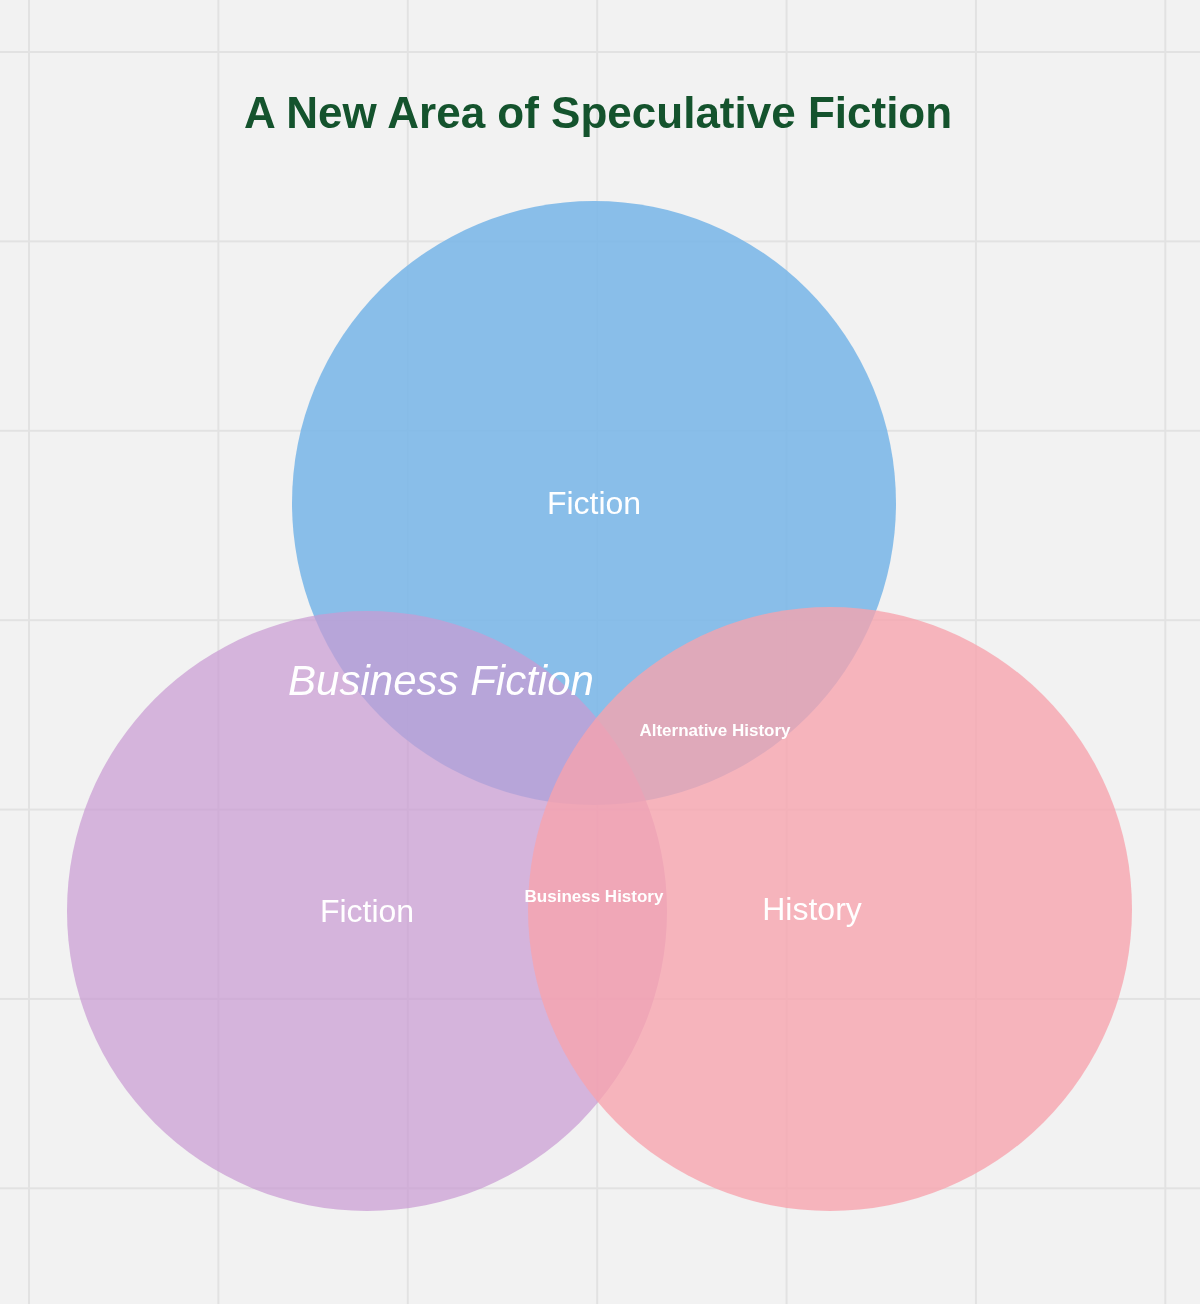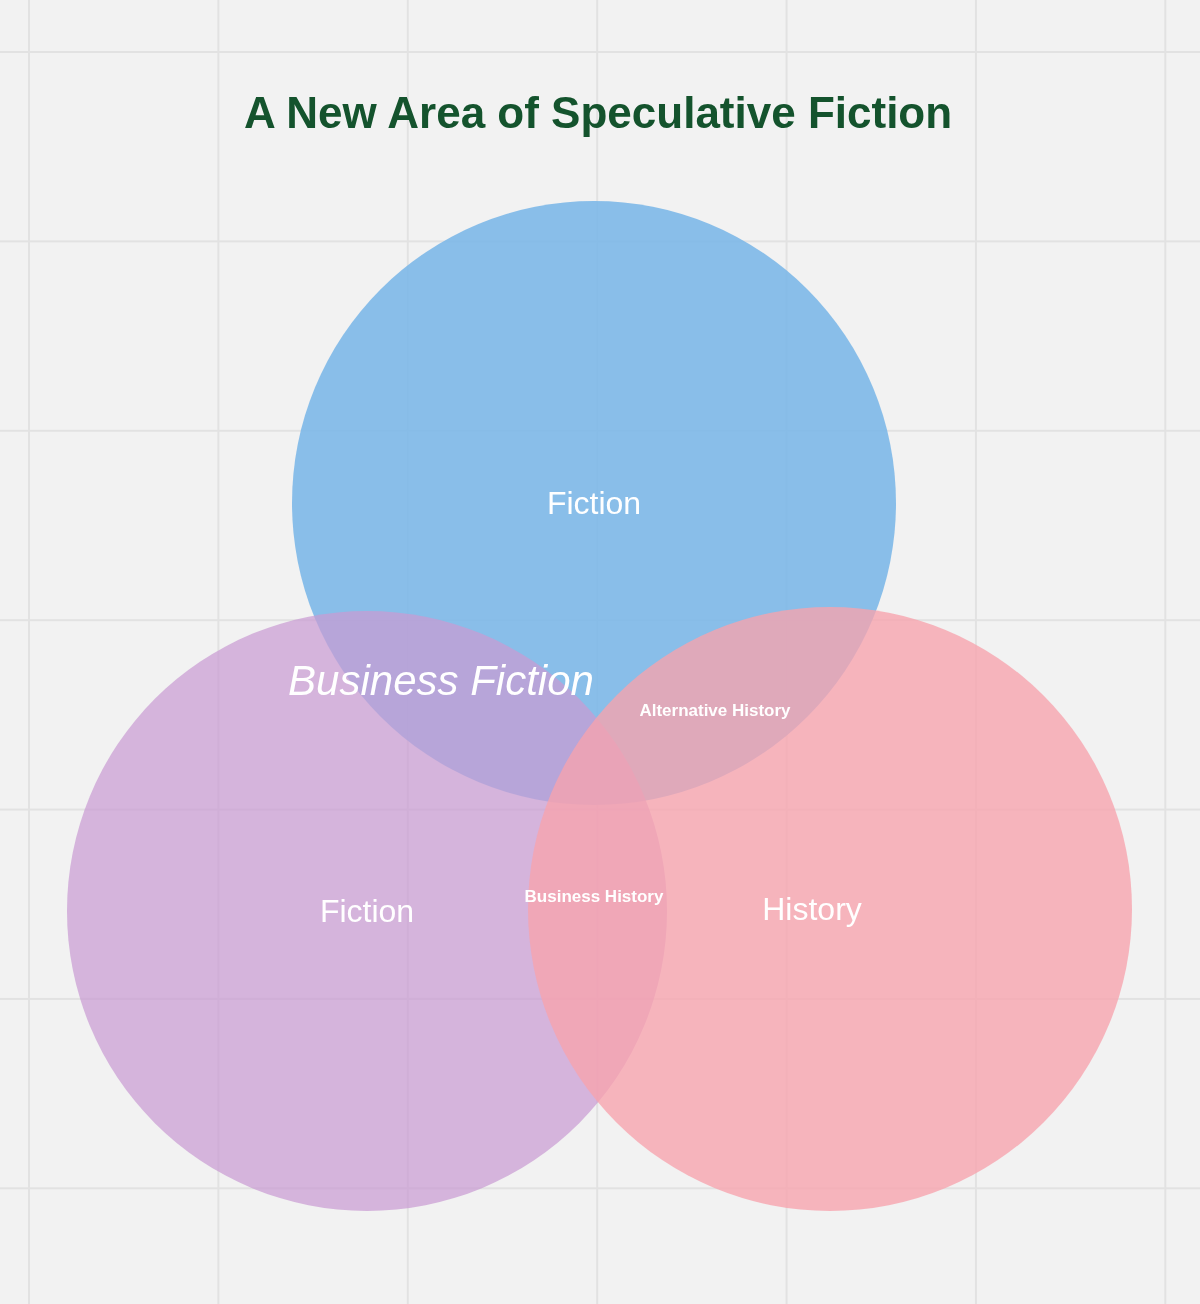--- a/index.html
+++ b/index.html
@@ -31,14 +31,14 @@
 <svg class="venn" width="1200" height="1304">
   <circle cx="594" cy="503" r="302" fill="#7db8e8" fill-opacity="0.9"></circle>
   <circle cx="367" cy="911" r="300" fill="#c99bd2" fill-opacity="0.72"></circle>
   <circle cx="830" cy="909" r="302" fill="#f7a3ad" fill-opacity="0.78"></circle>
 </svg>
 
 <div class="lbl main" style="left:594px; top:503px;">Fiction</div>
 <div class="lbl main" style="left:367px; top:911px;">Fiction</div>
 <div class="lbl main" style="left:812px; top:909px;">History</div>
 <div class="lbl big-italic" style="left:441px; top:681px;">Business Fiction</div>
-<div class="lbl small-bold" style="left:715px; top:711px;text-align:right;">Alternative History</div>
+<div class="lbl small-bold" style="left:715px; top:731px;text-align:right;">Alternative History</div>
 <div class="lbl small-bold" style="left:594px; top:897px;">Business History</div>
 
 </body></html>

